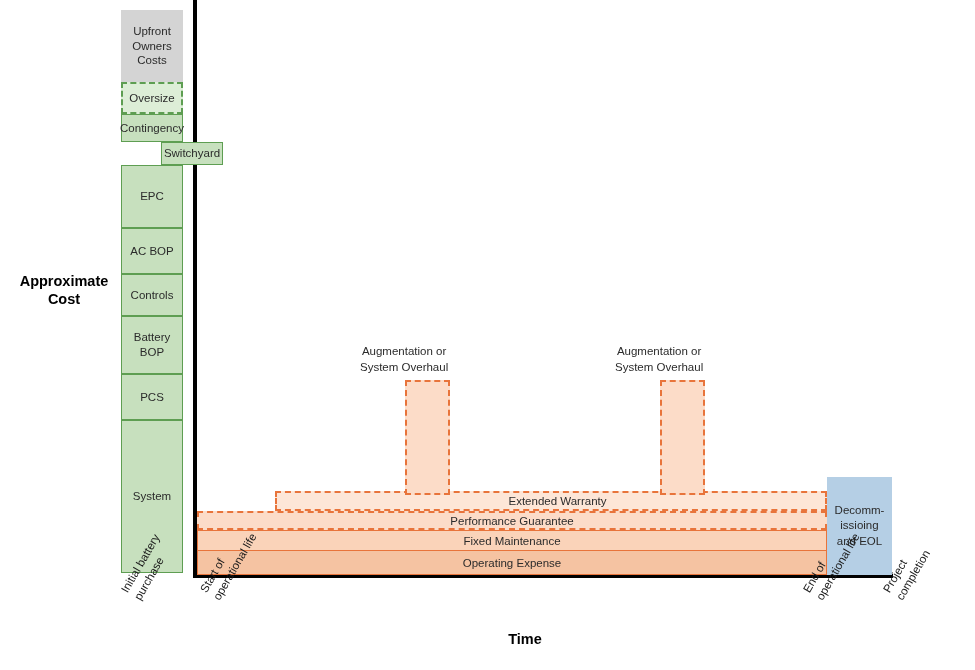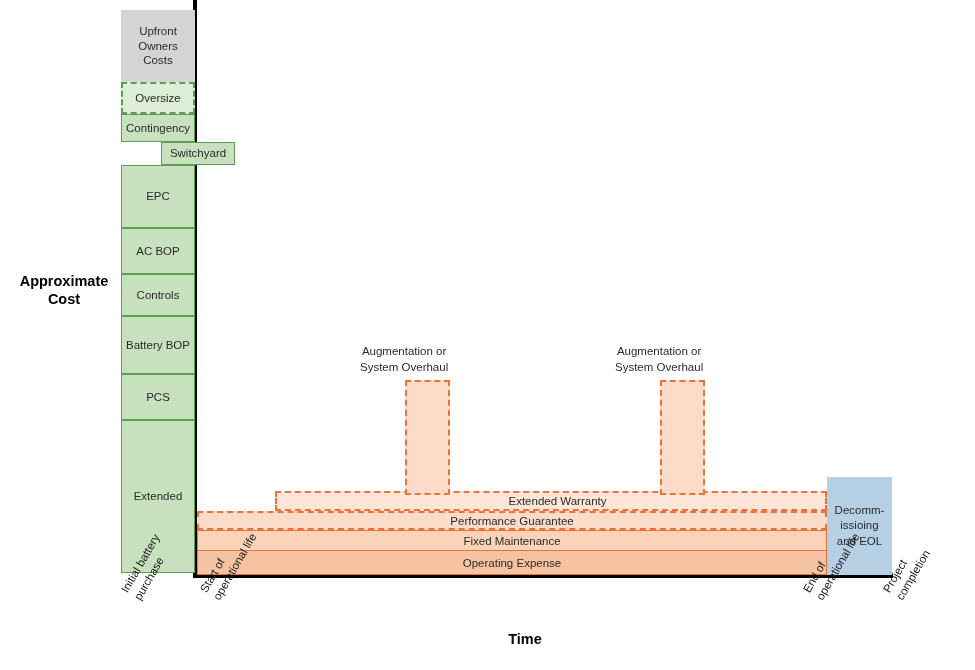--- a/index.html
+++ b/index.html
@@ -58,21 +58,21 @@
     font-size: 14.5px;
     font-weight: bold;
     color: #000000;
     margin-top: 43px;
   }
 
   
   .capex-seg {
     position: absolute;
     left: 121px;
-    width: 74px;
+    width: 62px;
     box-sizing: border-box;
     display: flex;
     align-items: center;
     justify-content: center;
     text-align: center;
     font-size: 11.5px;
     line-height: 1.3;
     color: #2b2b2b;
   }
   .capex-seg.grey {
@@ -175,21 +175,21 @@
   <div id="capex-layer">
       <div class="capex-seg grey" style="top: 10px; height: 72px;">Upfront<br>Owners<br>Costs</div>
       <div class="capex-seg green-dashed" style="top: 82px; height: 32px;">Oversize</div>
       <div class="capex-seg green" style="top: 114px; height: 28px;">Contingency</div>
       <div class="capex-seg green" style="top: 142px; height: 23px; margin-left: 40px;">Switchyard</div>
       <div class="capex-seg green" style="top: 165px; height: 63px; text-align: center;">EPC</div>
       <div class="capex-seg green" style="top: 228px; height: 46px;">AC BOP</div>
       <div class="capex-seg green" style="top: 274px; height: 42px;">Controls</div>
       <div class="capex-seg green" style="top: 316px; height: 58px;">Battery BOP</div>
       <div class="capex-seg green" style="top: 374px; height: 46px;">PCS</div>
-      <div class="capex-seg green" style="top: 420px; height: 153px;">Extended</div>
+      <div class="capex-seg green" style="top: 420px; height: 153px;">System</div>
     </div>
   <div id="opex-layer">
       <div class="opex dashed-b" style="left: 275px; width: 552px; top: 491px; height: 20px; padding-left: 13px;">Extended Warranty</div>
       <div class="opex dashed-a" style="left: 197px; width: 630px; top: 511px; height: 19px;">Performance Guarantee</div>
       <div class="opex solid-light" style="left: 197px; width: 630px; top: 530px; height: 20px;">Fixed Maintenance</div>
       <div class="opex solid" style="left: 197px; width: 630px; top: 550px; height: 25px;">Operating Expense</div>
     </div>
   <div id="aug-layer">
       <div class="aug-box" style="left: 405px; width: 45px; top: 380px; height: 115px;"></div>
       <div class="aug-label" style="left: 360px; top: 344px;">Augmentation or<br>System Overhaul</div>

